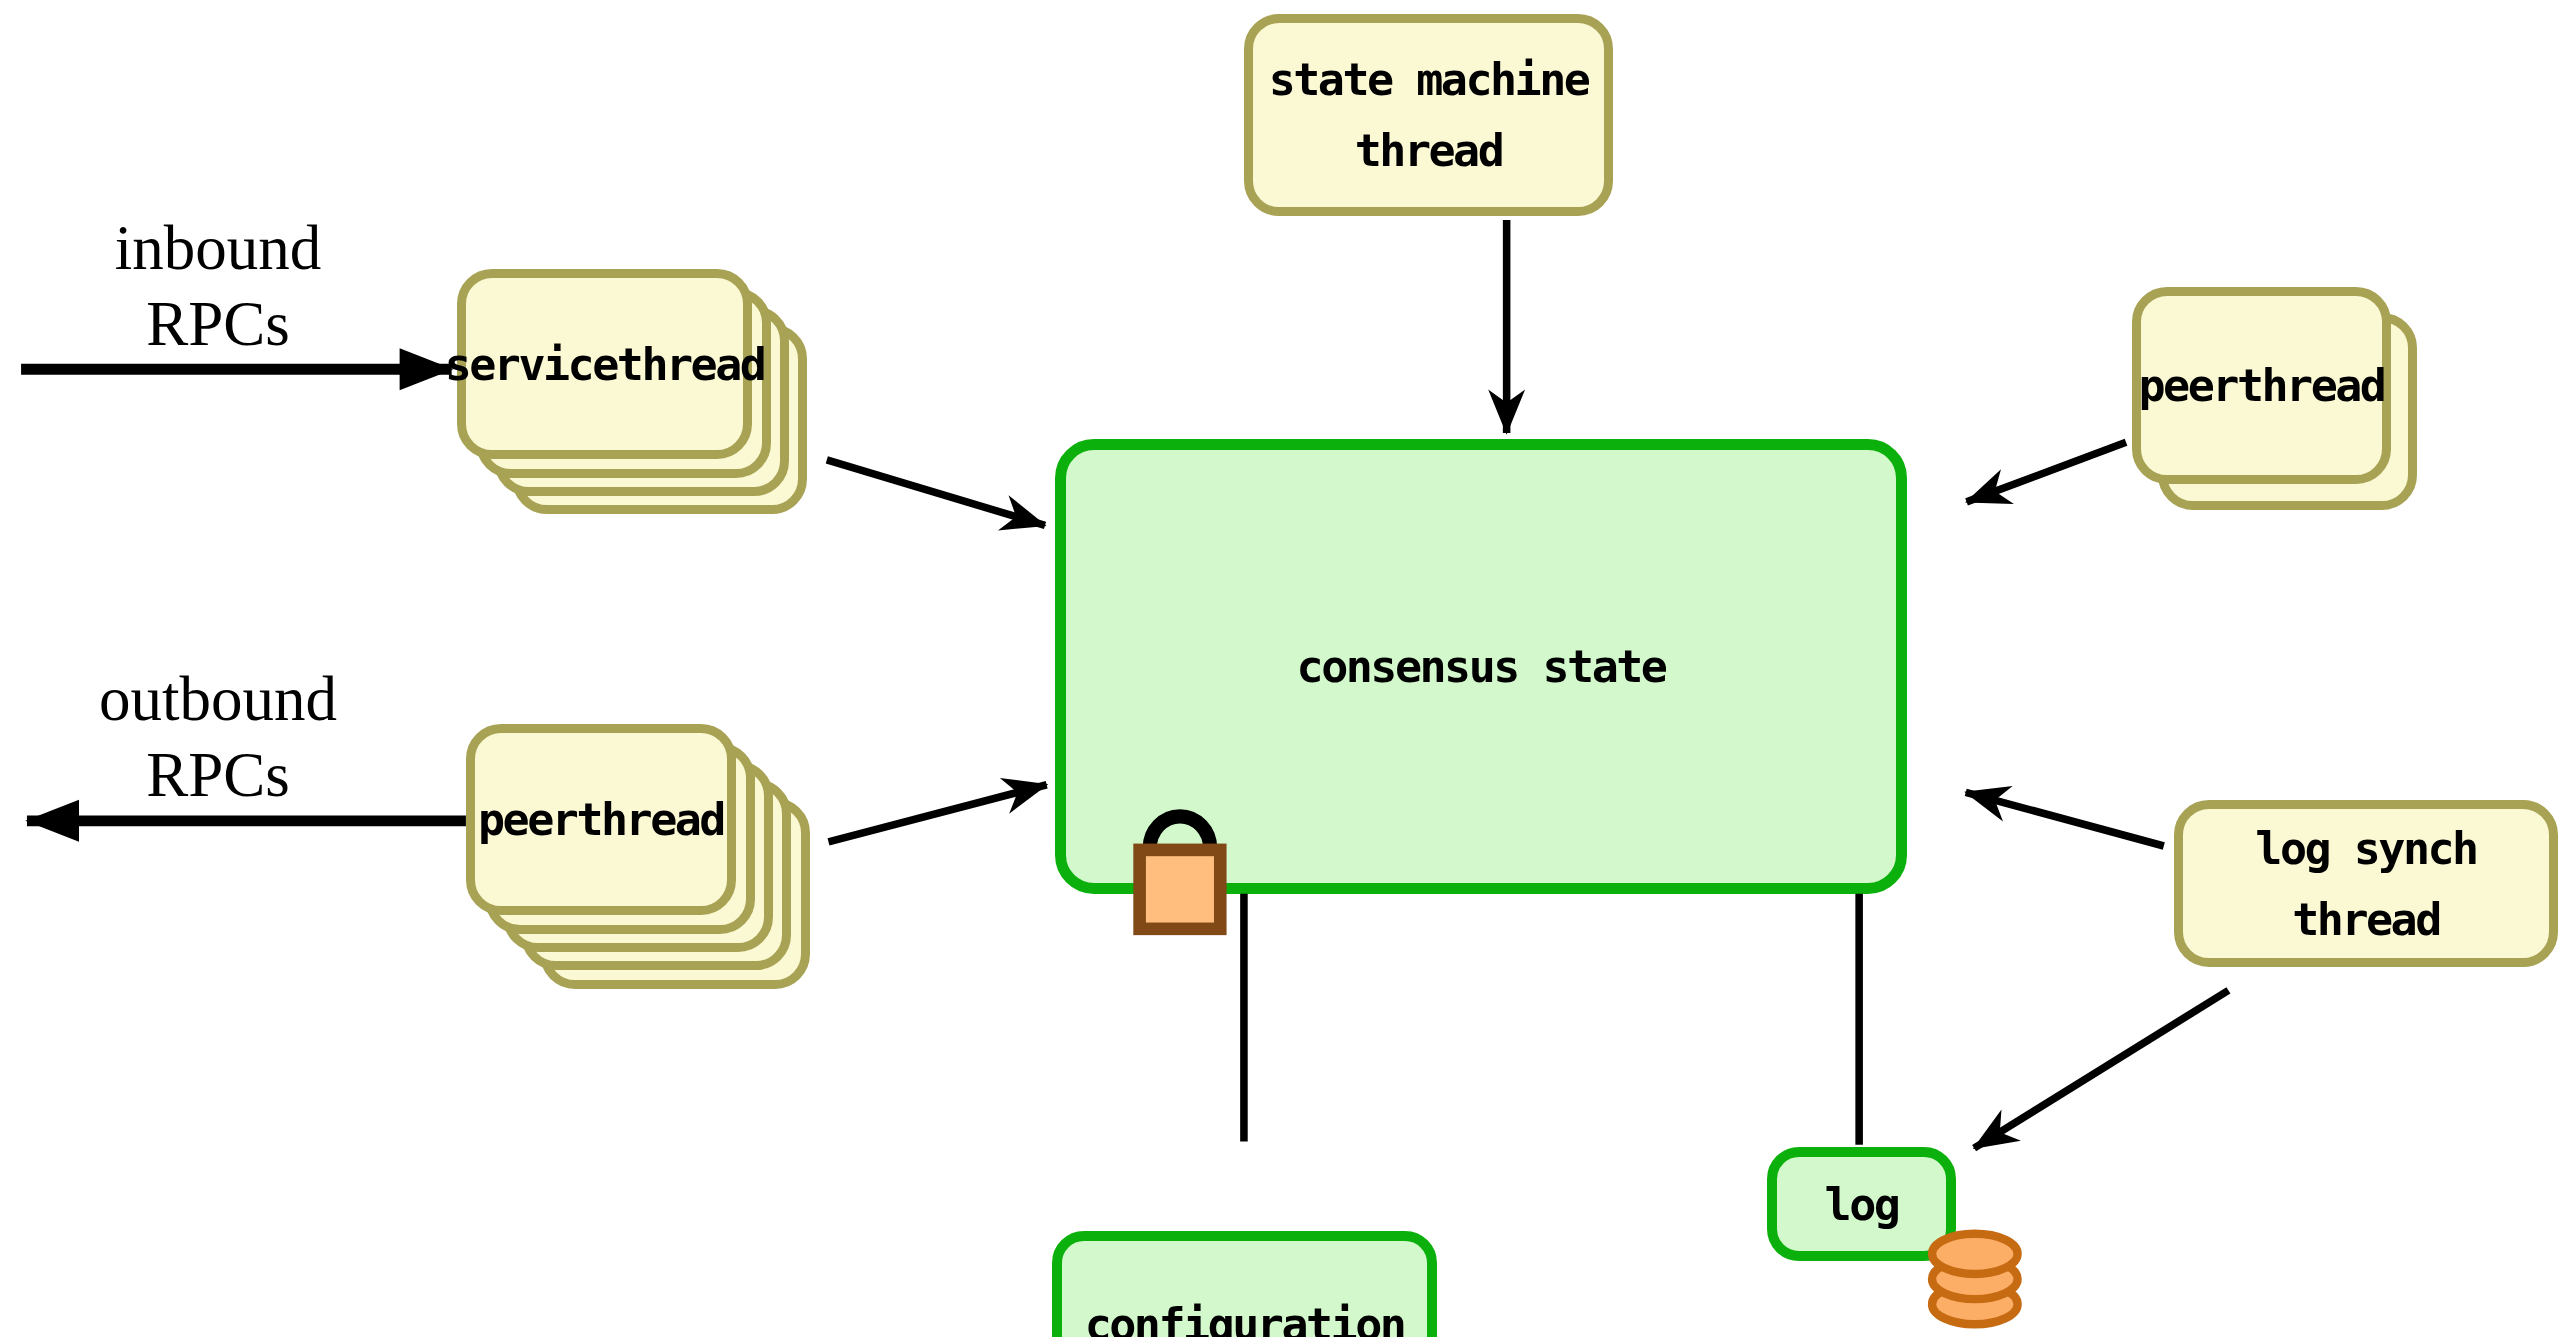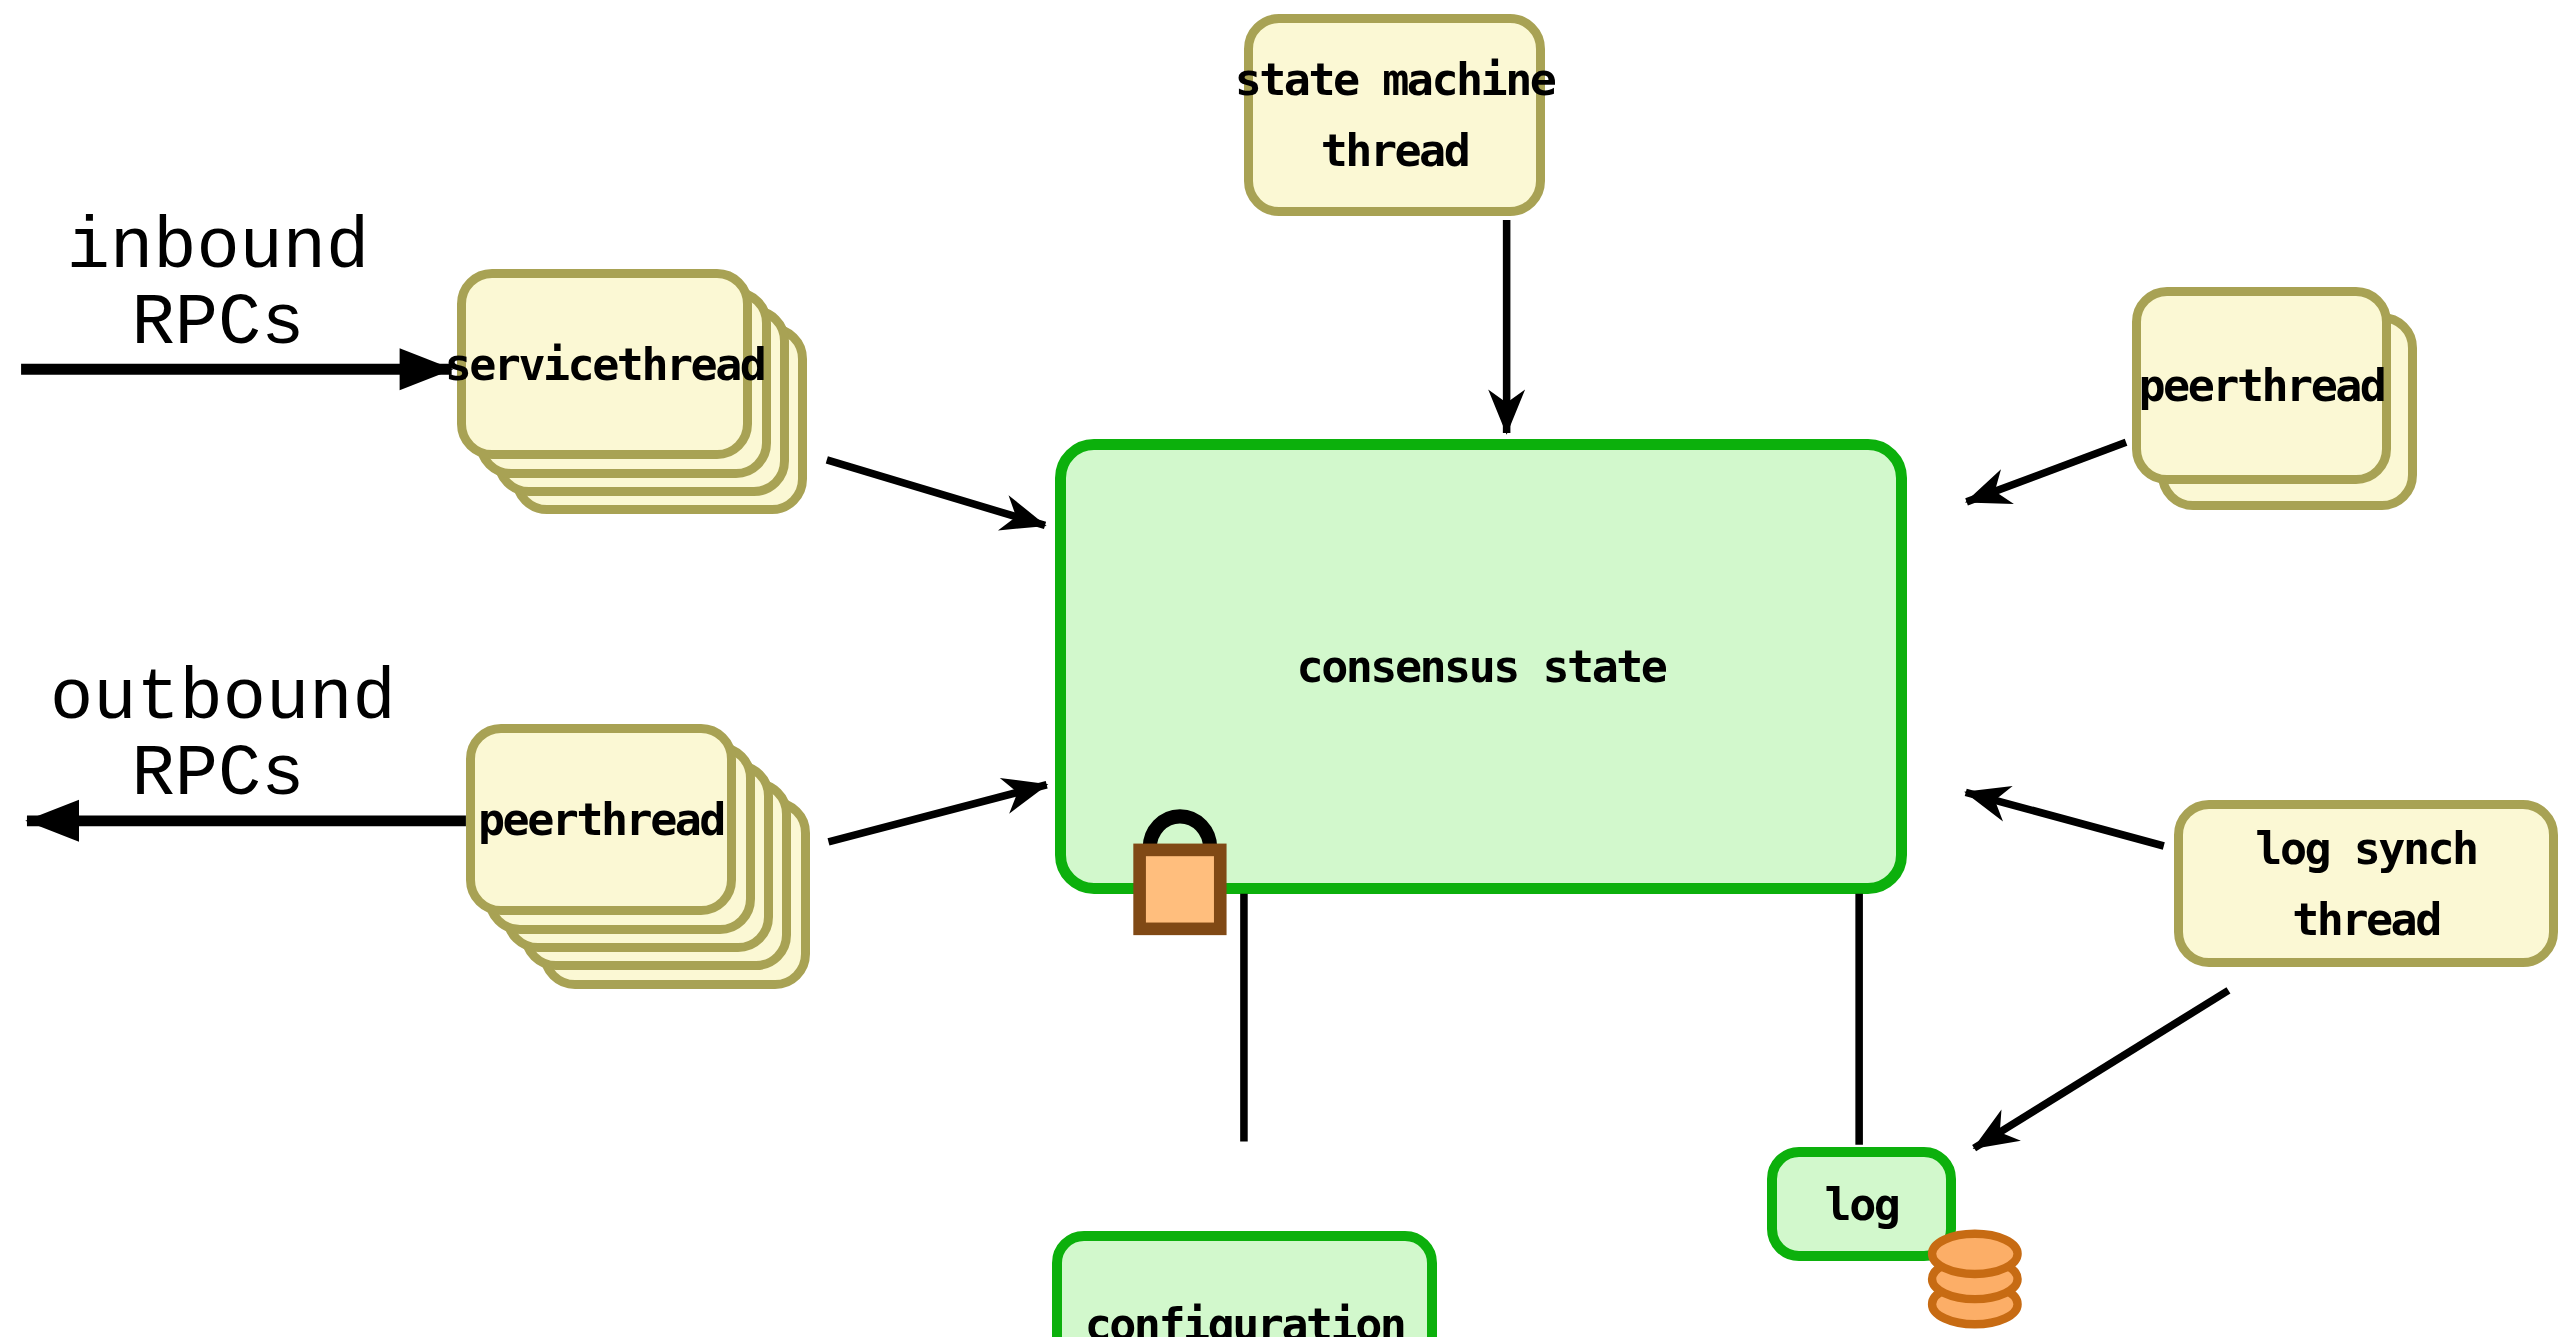--- a/index.html
+++ b/index.html
@@ -32,22 +32,22 @@
     border-radius:39px; display:flex; flex-direction:column;
     align-items:center; justify-content:center; z-index:10;
   }
   .green-box.small { border-width:10px; border-radius:32px; }
   .mono-label {
     font-family:"DejaVu Sans Mono", monospace; font-weight:bold;
     font-size:45px; letter-spacing:-2.5px; line-height:71px;
     color:#000; text-align:center; white-space:nowrap;
   }
   .serif-label {
-    position:absolute; font-family:Liberation Mono, monospace;
-    font-size:72px; line-height:76px; color:#000; text-align:center;
+    position:absolute; font-family:Liberation Serif, serif;
+    font-size:63px; line-height:76px; color:#000; text-align:center;
     z-index:5;
   }
   
   svg.overlay { position:absolute; left:0; top:0; z-index:15; }
   svg.icon { position:absolute; z-index:30; }
   .arrow      { stroke:var(--arrow_color); stroke-width:9;  fill:none; }
   .arrow.big  { stroke-width:13; }
   .plainline  { stroke:var(--arrow_color); stroke-width:9;  fill:none; }
   marker path { fill:var(--arrow_color); }
   .lock-body   { fill:var(--lock_body_fill); stroke:var(--lock_body_border); stroke-width:15; }
@@ -61,21 +61,21 @@
 
   <div class="serif-label" style="left:50px; top:210px; width:336px;">
     <div>inbound</div>
     <div>RPCs</div>
   </div>
   <div class="serif-label" style="left:50px; top:661px; width:336px;">
     <div>outbound</div>
     <div>RPCs</div>
   </div>
 
-  <div class="single-thread" style="left:1244px; top:14.3px; width:301px; height:202px;">
+  <div class="single-thread" style="left:1244px; top:14.3px; width:369px; height:202px;">
     <div class="mono-label">state machine</div>
     <div class="mono-label">thread</div>
   </div>
 
   <div class="stack" style="left:457px; top:269px; --cw:295px; --ch:190px;">
     <div class="card front">
       <div class="mono-label">service</div>
       <div class="mono-label">thread</div>
     </div>
   <div class="card" style="left: 18.5px; top: 18.5px; z-index: 19;"></div>

